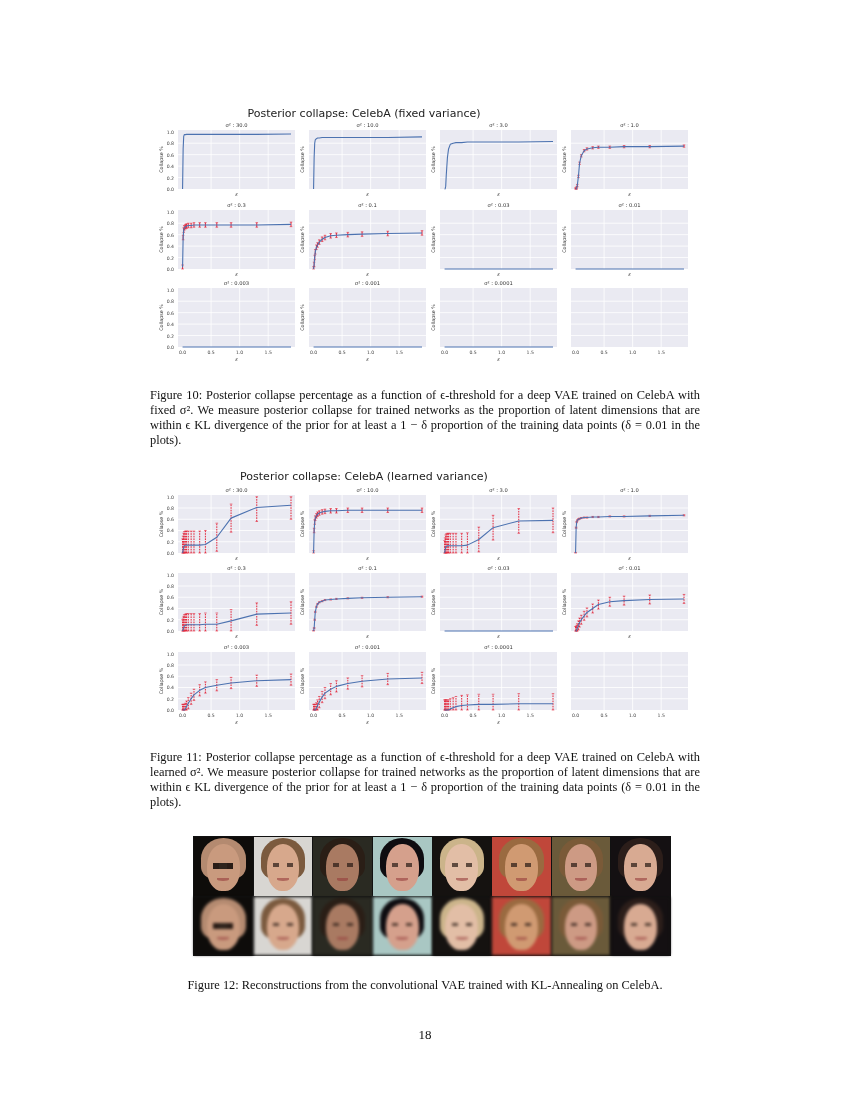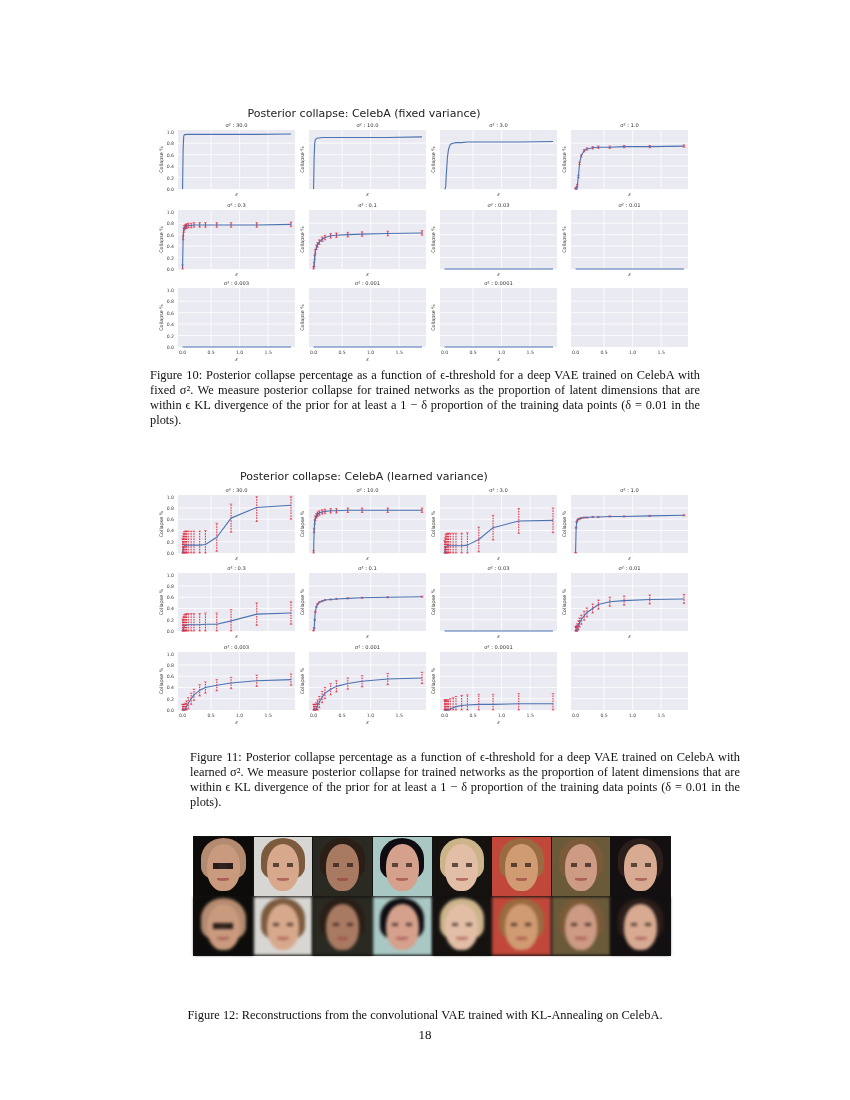--- a/index.html
+++ b/index.html
@@ -350,21 +350,21 @@
       <line x1="571" x2="688" y1="335.554" y2="335.554" stroke="#ffffff" stroke-width="0.8"></line>
       <line x1="571" x2="688" y1="324.108" y2="324.108" stroke="#ffffff" stroke-width="0.8"></line>
       <line x1="571" x2="688" y1="312.662" y2="312.662" stroke="#ffffff" stroke-width="0.8"></line>
       <line x1="571" x2="688" y1="301.216" y2="301.216" stroke="#ffffff" stroke-width="0.8"></line>
       <text x="575.5658536585366" y="354" font-size="4.6" fill="#444444" text-anchor="middle">0.0</text>
       <text x="604.1024390243903" y="354" font-size="4.6" fill="#444444" text-anchor="middle">0.5</text>
       <text x="632.6390243902439" y="354" font-size="4.6" fill="#444444" text-anchor="middle">1.0</text>
       <text x="661.1756097560976" y="354" font-size="4.6" fill="#444444" text-anchor="middle">1.5</text>
     </g>
   </svg>
-<div class="abs caption" style="top:368px;font-family:Liberation Serif, serif;">Figure 10: Posterior collapse percentage as a function of ϵ-threshold for a deep VAE trained on CelebA with fixed σ². We measure posterior collapse for trained networks as the proportion of latent dimensions that are within ϵ KL divergence of the prior for at least a 1 − δ proportion of the training data points (δ = 0.01 in the plots).</div>
+<div class="abs caption" style="top:388px;font-family:Liberation Serif, serif;">Figure 10: Posterior collapse percentage as a function of ϵ-threshold for a deep VAE trained on CelebA with fixed σ². We measure posterior collapse for trained networks as the proportion of latent dimensions that are within ϵ KL divergence of the prior for at least a 1 − δ proportion of the training data points (δ = 0.01 in the plots).</div>
 
 <div class="abs fig-title" style="top:470px;">Posterior collapse: CelebA (learned variance)</div>
 <svg class="abs" id="fig11-svg" style="left:0;top:0;" width="850" height="740">
     <g>
       <rect x="178" y="495" width="117" height="58" fill="#eaeaf2"></rect>
       <line x1="211.10243902439026" x2="211.10243902439026" y1="495" y2="553" stroke="#ffffff" stroke-width="0.8"></line>
       <line x1="239.63902439024392" x2="239.63902439024392" y1="495" y2="553" stroke="#ffffff" stroke-width="0.8"></line>
       <line x1="268.1756097560976" x2="268.1756097560976" y1="495" y2="553" stroke="#ffffff" stroke-width="0.8"></line>
       <line x1="178" x2="295" y1="541.748" y2="541.748" stroke="#ffffff" stroke-width="0.8"></line>
       <line x1="178" x2="295" y1="530.496" y2="530.496" stroke="#ffffff" stroke-width="0.8"></line>
@@ -1003,21 +1003,21 @@
       <line x1="571" x2="688" y1="698.748" y2="698.748" stroke="#ffffff" stroke-width="0.8"></line>
       <line x1="571" x2="688" y1="687.496" y2="687.496" stroke="#ffffff" stroke-width="0.8"></line>
       <line x1="571" x2="688" y1="676.244" y2="676.244" stroke="#ffffff" stroke-width="0.8"></line>
       <line x1="571" x2="688" y1="664.992" y2="664.992" stroke="#ffffff" stroke-width="0.8"></line>
       <text x="575.5658536585366" y="717" font-size="4.6" fill="#444444" text-anchor="middle">0.0</text>
       <text x="604.1024390243903" y="717" font-size="4.6" fill="#444444" text-anchor="middle">0.5</text>
       <text x="632.6390243902439" y="717" font-size="4.6" fill="#444444" text-anchor="middle">1.0</text>
       <text x="661.1756097560976" y="717" font-size="4.6" fill="#444444" text-anchor="middle">1.5</text>
     </g>
   </svg>
-<div class="abs caption" style="top:750px;margin-left:40px;">Figure 11: Posterior collapse percentage as a function of ϵ-threshold for a deep VAE trained on CelebA with learned σ². We measure posterior collapse for trained networks as the proportion of latent dimensions that are within ϵ KL divergence of the prior for at least a 1 − δ proportion of the training data points (δ = 0.01 in the plots).</div>
+<div class="abs caption" style="top:750px;">Figure 11: Posterior collapse percentage as a function of ϵ-threshold for a deep VAE trained on CelebA with learned σ². We measure posterior collapse for trained networks as the proportion of latent dimensions that are within ϵ KL divergence of the prior for at least a 1 − δ proportion of the training data points (δ = 0.01 in the plots).</div>
 
 <div class="abs faces" id="faces">
     <div class="face" style="background: rgb(14, 12, 10);">
       <div class="hair" style="background: rgb(180, 138, 112);"></div>
       <div class="head" style="background: rgb(201, 154, 126);"></div>
       <div class="eyes" style="background: rgba(20, 15, 12, 0.85); height: 10%;"></div>
       <div class="mouth"></div>
     </div>
     <div class="face" style="background: rgb(216, 214, 210);">
       <div class="hair" style="background: rgb(123, 90, 62);"></div>
@@ -1103,15 +1103,15 @@
       <div class="eyes"></div>
       <div class="mouth"></div>
     </div>
     <div class="face blur" style="background: rgb(20, 16, 18);">
       <div class="hair" style="background: rgb(44, 30, 26);"></div>
       <div class="head" style="background: rgb(216, 170, 146);"></div>
       <div class="eyes"></div>
       <div class="mouth"></div>
     </div>
   </div>
-<div class="abs caption caption-center" style="top:978px;margin-top:30px;">Figure 12: Reconstructions from the convolutional VAE trained with KL-Annealing on CelebA.</div>
+<div class="abs caption caption-center" style="top:978px;">Figure 12: Reconstructions from the convolutional VAE trained with KL-Annealing on CelebA.</div>
 
 <div class="abs page-num" style="top:1027px;">18</div>
 
 </body></html>

